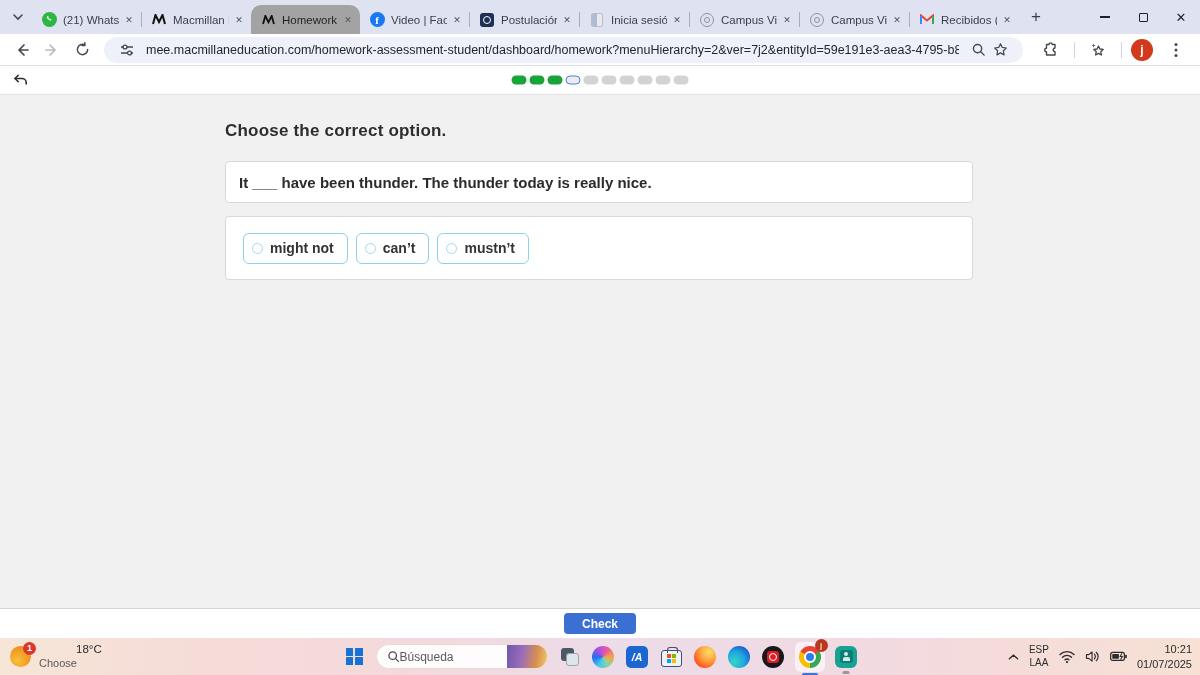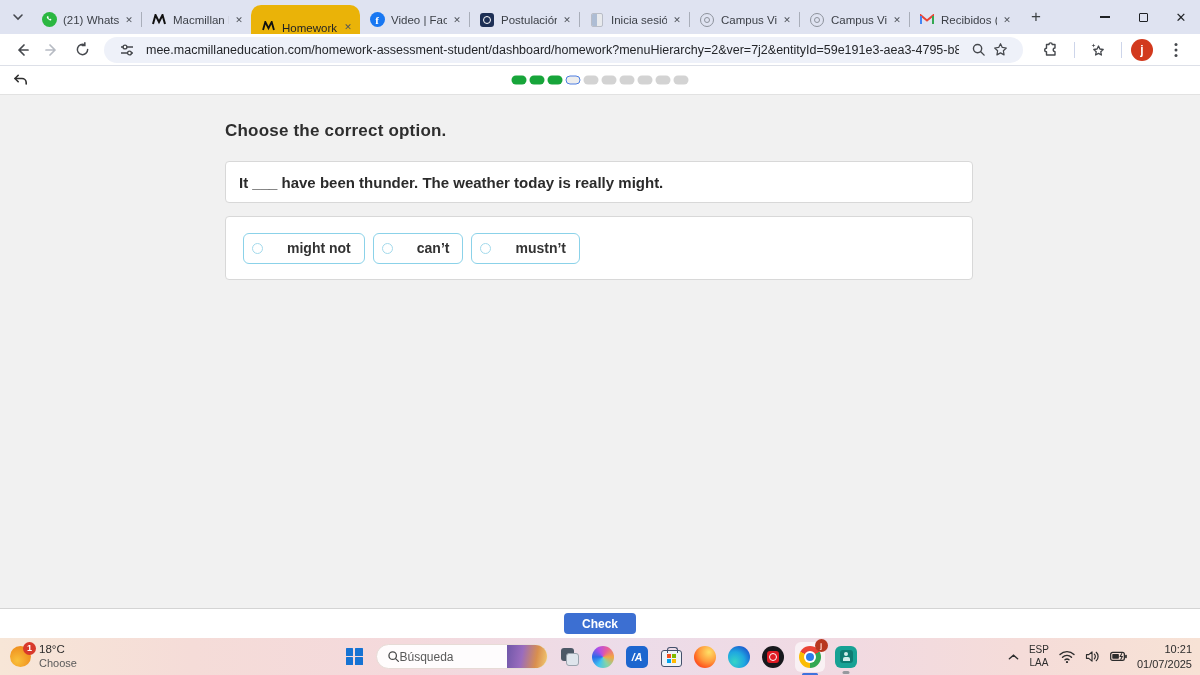--- a/index.html
+++ b/index.html
@@ -5,21 +5,21 @@
   * { margin:0; padding:0; box-sizing:border-box; }
   html,body { width:1200px; height:675px; overflow:hidden; font-family:"Liberation Sans",sans-serif; background:#fff; }
 
   .screen { width:1200px; height:675px; display:flex; flex-direction:column; }
   .browser { height:638px; display:flex; flex-direction:column; }
 
   
   .tabstrip { height:34px; background:#dfe3f1; display:flex; align-items:flex-end; padding-left:4px; }
   .tab-search-btn { width:28px; height:28px; margin-bottom:0; display:flex; align-items:center; justify-content:center; align-self:center; cursor:pointer; }
   .tab { width:109px; height:29px; display:flex; align-items:center; padding:0 5px 0 9px; border-radius:10px 10px 0 0; font-size:11.5px; color:#3b3f46; cursor:pointer; position:relative; }
-  .tab.active { background:#eab308; color:#1f2125;align-items:flex-end; }
+  .tab.active { background:#a3a3a3; color:#1f2125; }
   .tab .favicon { width:16px; height:16px; flex:0 0 16px; display:flex; align-items:center; justify-content:center; }
   .tab .tab-title { flex:1; margin:0 3px 0 6px; white-space:nowrap; overflow:hidden; }
   .tab .tab-close { width:14px; height:14px; border-radius:50%; display:flex; align-items:center; justify-content:center; font-size:9px; color:#50545b; cursor:pointer; }
   .tab-sep { width:1px; height:15px; background:#a9aeba; margin-bottom:7px; }
   .newtab-btn { width:26px; height:26px; display:flex; align-items:center; justify-content:center; font-size:17px; color:#3c4043; align-self:center; margin-left:4px; cursor:pointer; }
   .win-controls { margin-left:auto; display:flex; align-items:center; gap:0; align-self:stretch; }
   .win-btn { width:38px; height:34px; display:flex; align-items:center; justify-content:center; color:#1f2125; cursor:pointer; }
   .min-glyph { width:10px; height:1.4px; background:#1f2125; display:block; }
   .max-glyph { width:9px; height:9px; border:1.4px solid #1f2125; border-radius:1px; display:block; }
   .close-glyph { font-size:13px; line-height:1; }
@@ -51,33 +51,33 @@
   .pills { position:absolute; left:50%; top:50%; transform:translate(-50%,-50%); display:flex; gap:3px; }
   .pill { width:15px; height:9px; border-radius:5px; background:#d3d3d3; }
   .pill.done { background:#17a53a; }
   .pill.current { background:#ededed; border:1.6px solid #4e7fe1; }
 
   .content { flex:1; padding:26px 0 0 225px; }
   .heading { font-size:17px; font-weight:600; color:#2e2e2e; letter-spacing:.2px; margin-bottom:20px; }
   .card { width:748px; background:#fff; border:1px solid #d8d8d8; border-radius:4px; }
   .question-card { height:42px; display:flex; align-items:center; padding-left:13px; font-size:15px; font-weight:600; color:#2b2b2b; margin-bottom:13px; }
   .options-card { height:64px; display:flex; align-items:center; padding-left:17px; gap:8px; }
-  .option-btn { display:inline-flex; align-items:center; gap:24px; height:31px; padding:0 13px 0 8px; background:#fff; border:1.6px solid #8bd2e9; border-radius:6px; font-size:14px; font-weight:700; color:#333; cursor:pointer; font-family:"Liberation Sans",sans-serif; }
+  .option-btn { display:inline-flex; align-items:center; gap:7px; height:31px; padding:0 13px 0 8px; background:#fff; border:1.6px solid #8bd2e9; border-radius:6px; font-size:14px; font-weight:700; color:#333; cursor:pointer; font-family:"Liberation Sans",sans-serif; }
   .radio { width:11px; height:11px; border-radius:50%; border:1.6px solid #a3daec; background:#fff; }
 
   .check-footer { flex:0 0 auto; height:30px; background:#fff; border-top:1px solid #d4d4d4; display:flex; align-items:center; justify-content:center; }
   .check-btn { width:72px; height:21px; background:#3c6fd2; border:none; border-radius:4px; color:#fff; font-size:12px; font-weight:700; cursor:pointer; font-family:"Liberation Sans",sans-serif; }
 
   
   .taskbar { height:37px; background:linear-gradient(90deg,#f7e6d7 0%,#f5dcd8 16%,#f4d9dc 34%,#ecdce9 52%,#f1dae2 70%,#f5dcd9 85%,#f7e2d5 100%); position:relative; display:flex; align-items:center; flex:0 0 auto; }
   .weather { position:absolute; left:10px; display:flex; align-items:center; gap:8px; cursor:pointer; }
   .sun { width:21px; height:21px; border-radius:50%; background:radial-gradient(circle at 35% 70%, #f9c03a, #ef8d1e 75%); position:relative; }
   .sun-badge { position:absolute; top:-4px; right:-5px; width:13px; height:13px; border-radius:50%; background:#d8392b; color:#fff; font-size:9px; font-weight:bold; display:flex; align-items:center; justify-content:center; }
   .weather-text { line-height:1.2; }
-  .weather-temp { font-size:11.5px; color:#2c2c2c; }
+  .weather-temp { font-size:11.5px; color:#2c2c2c;margin-left:37px; }
   .weather-cond { font-size:11px; color:#5a5a5a; }
 
   .tb-center { margin:0 auto; display:flex; align-items:center; gap:9px; }
   .tb-icon { width:25px; height:25px; display:flex; align-items:center; justify-content:center; cursor:pointer; position:relative; }
   .start-grid { width:17px; height:17px; display:grid; grid-template-columns:1fr 1fr; gap:1.6px; }
   .start-grid i { background:#1673d3; border-radius:.5px; }
   .search-pill { width:172px; height:25px; background:rgba(255,255,255,.92); border:1px solid #e7dbd6; border-radius:13px; display:flex; align-items:center; padding-left:10px; overflow:hidden; cursor:text; }
   .search-label { font-size:12px; color:#5a5a5a; }
   .search-img { margin-left:auto; width:40px; height:25px; background:linear-gradient(100deg,#6f57a8 0%,#9a6cbe 38%,#d98f4e 72%,#f3cb72 100%); }
   .taskview-back { position:absolute; left:4px; top:4px; width:13px; height:13px; background:#4c5866; border-radius:3px; }
@@ -319,21 +319,21 @@
             <span class="pill todo"></span>
             <span class="pill todo"></span>
             <span class="pill todo"></span>
           </div>
       </div>
 
       <div class="content">
         <div class="heading">Choose the correct option.</div>
 
         <div class="card question-card">
-          <span>It ___ have been thunder. The weather today is really might.</span>
+          <span>It ___ have been thunder. The thunder today is really nice.</span>
         </div>
 
         <div class="card options-card">
           <button class="option-btn">
             <span class="radio"></span>
             <span>might not</span>
           </button>
           <button class="option-btn">
             <span class="radio"></span>
             <span>can’t</span>

